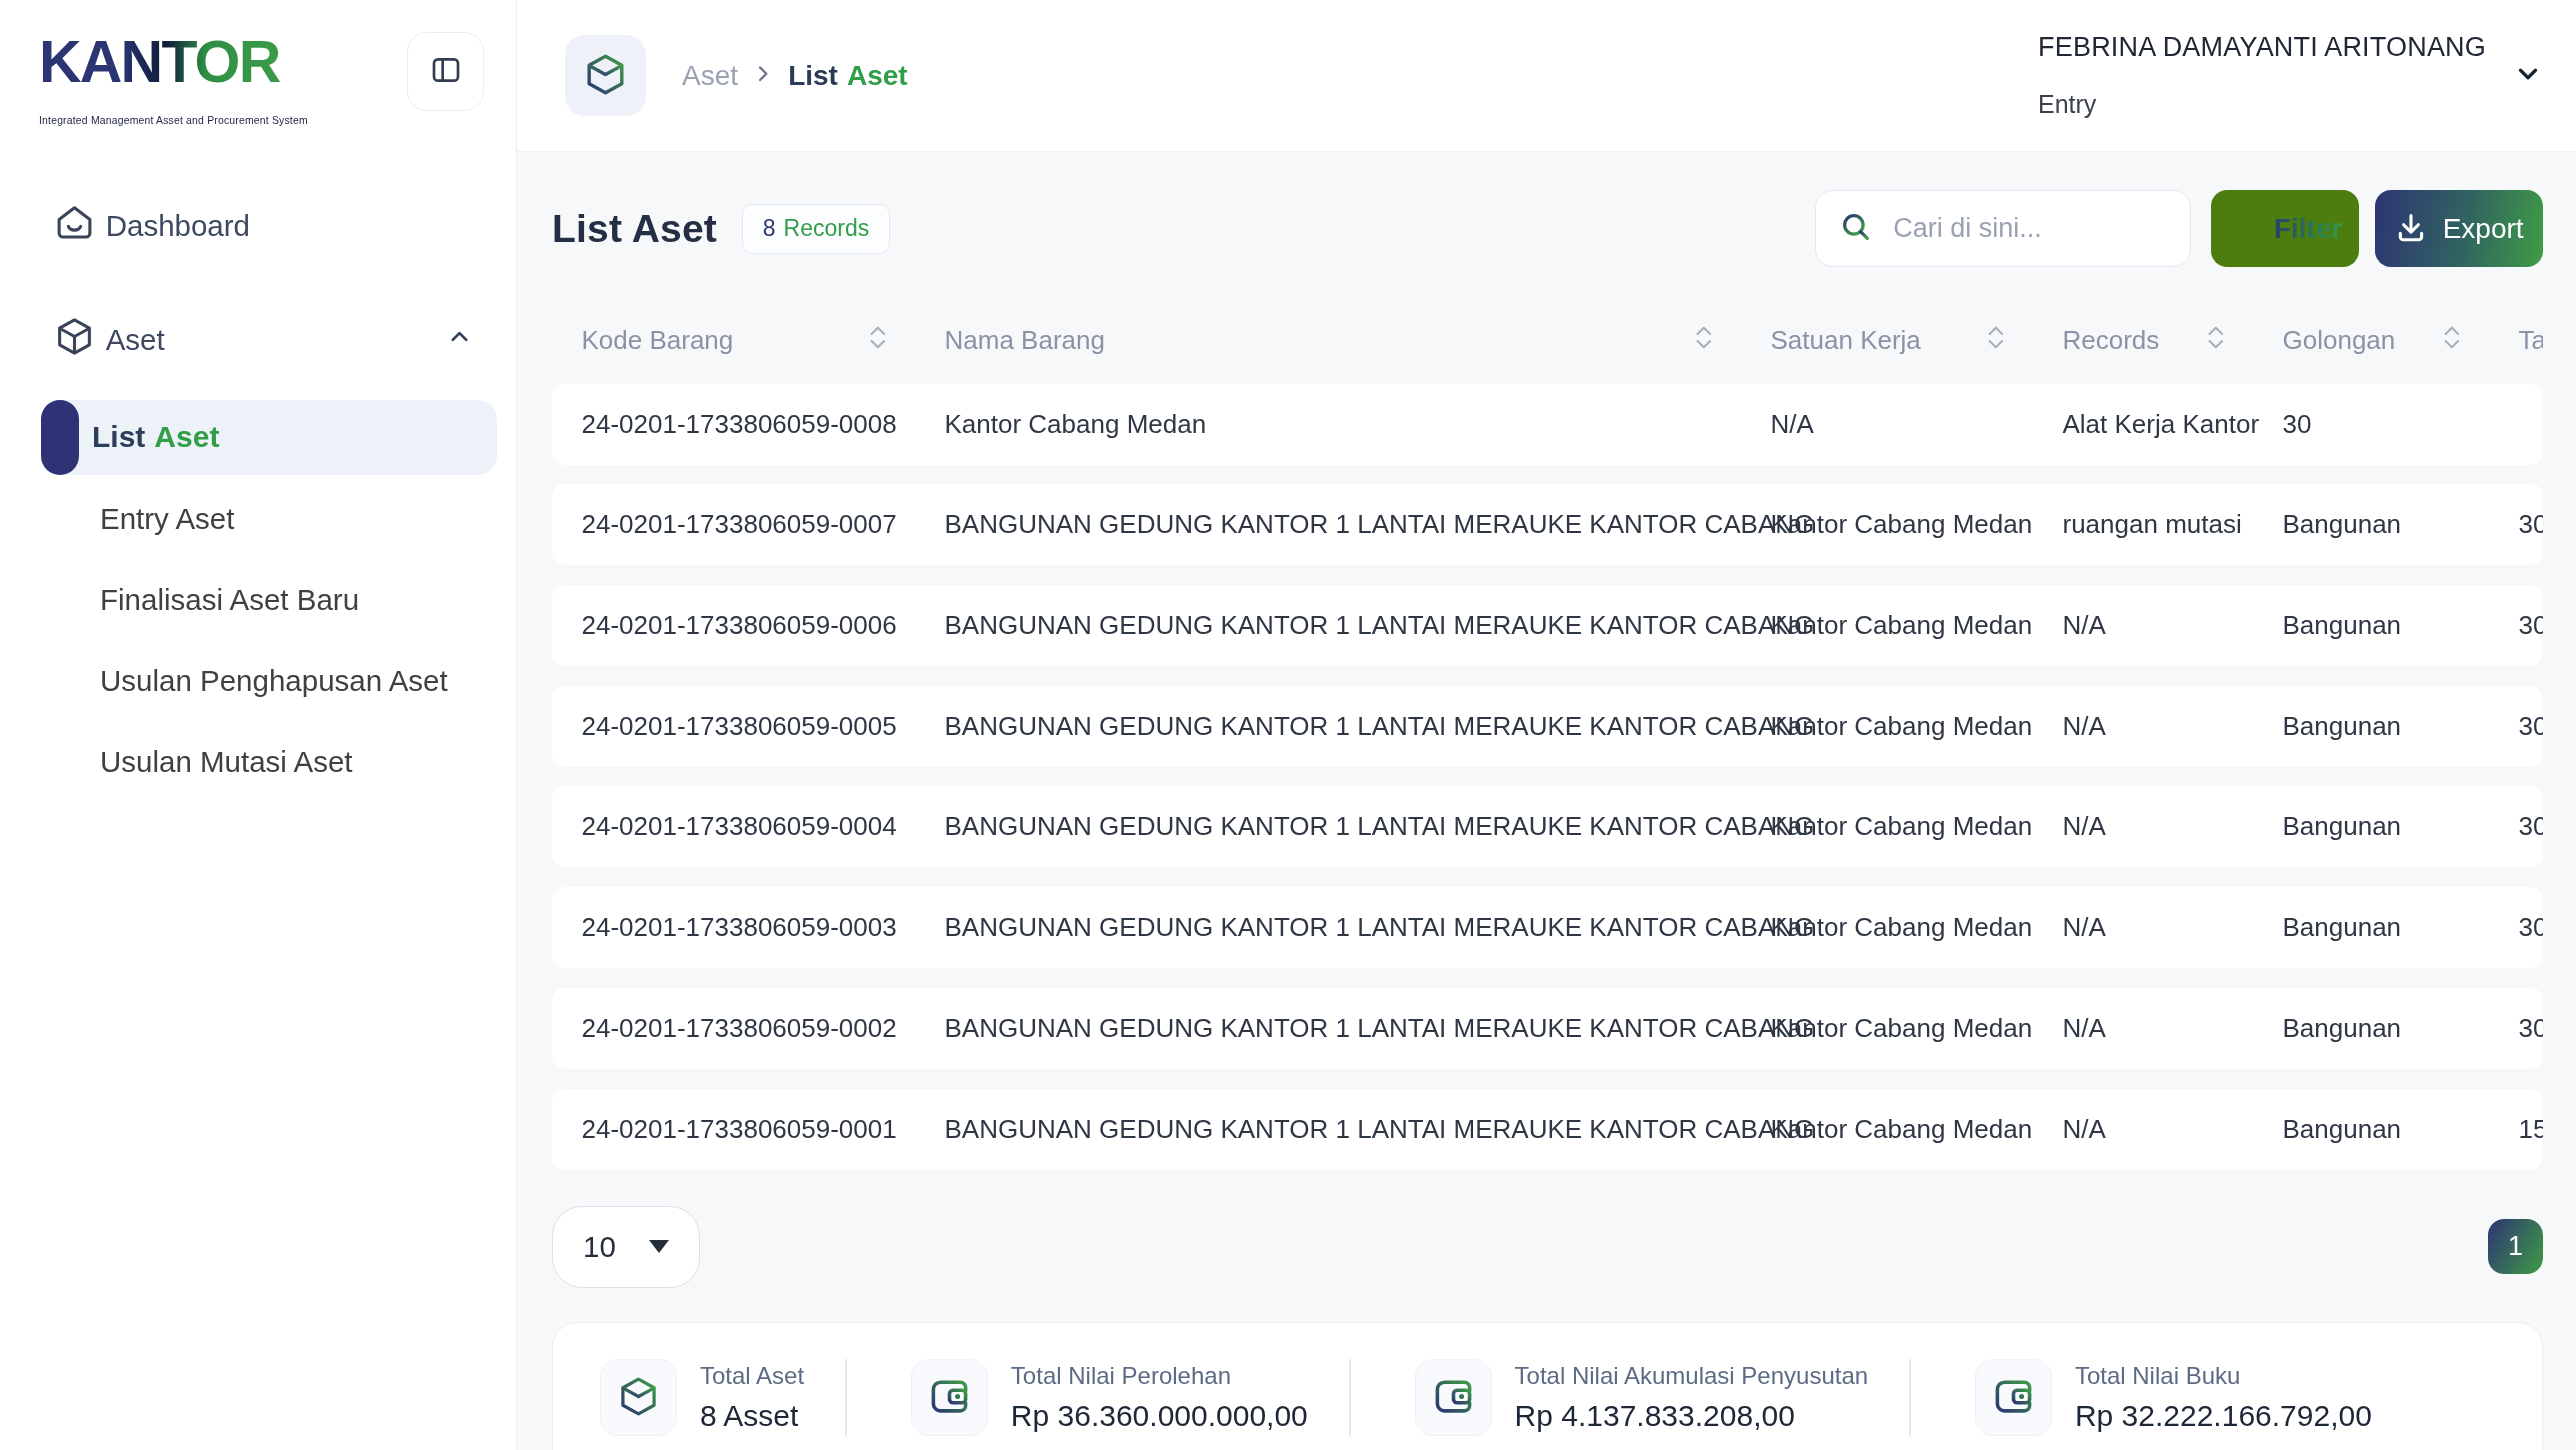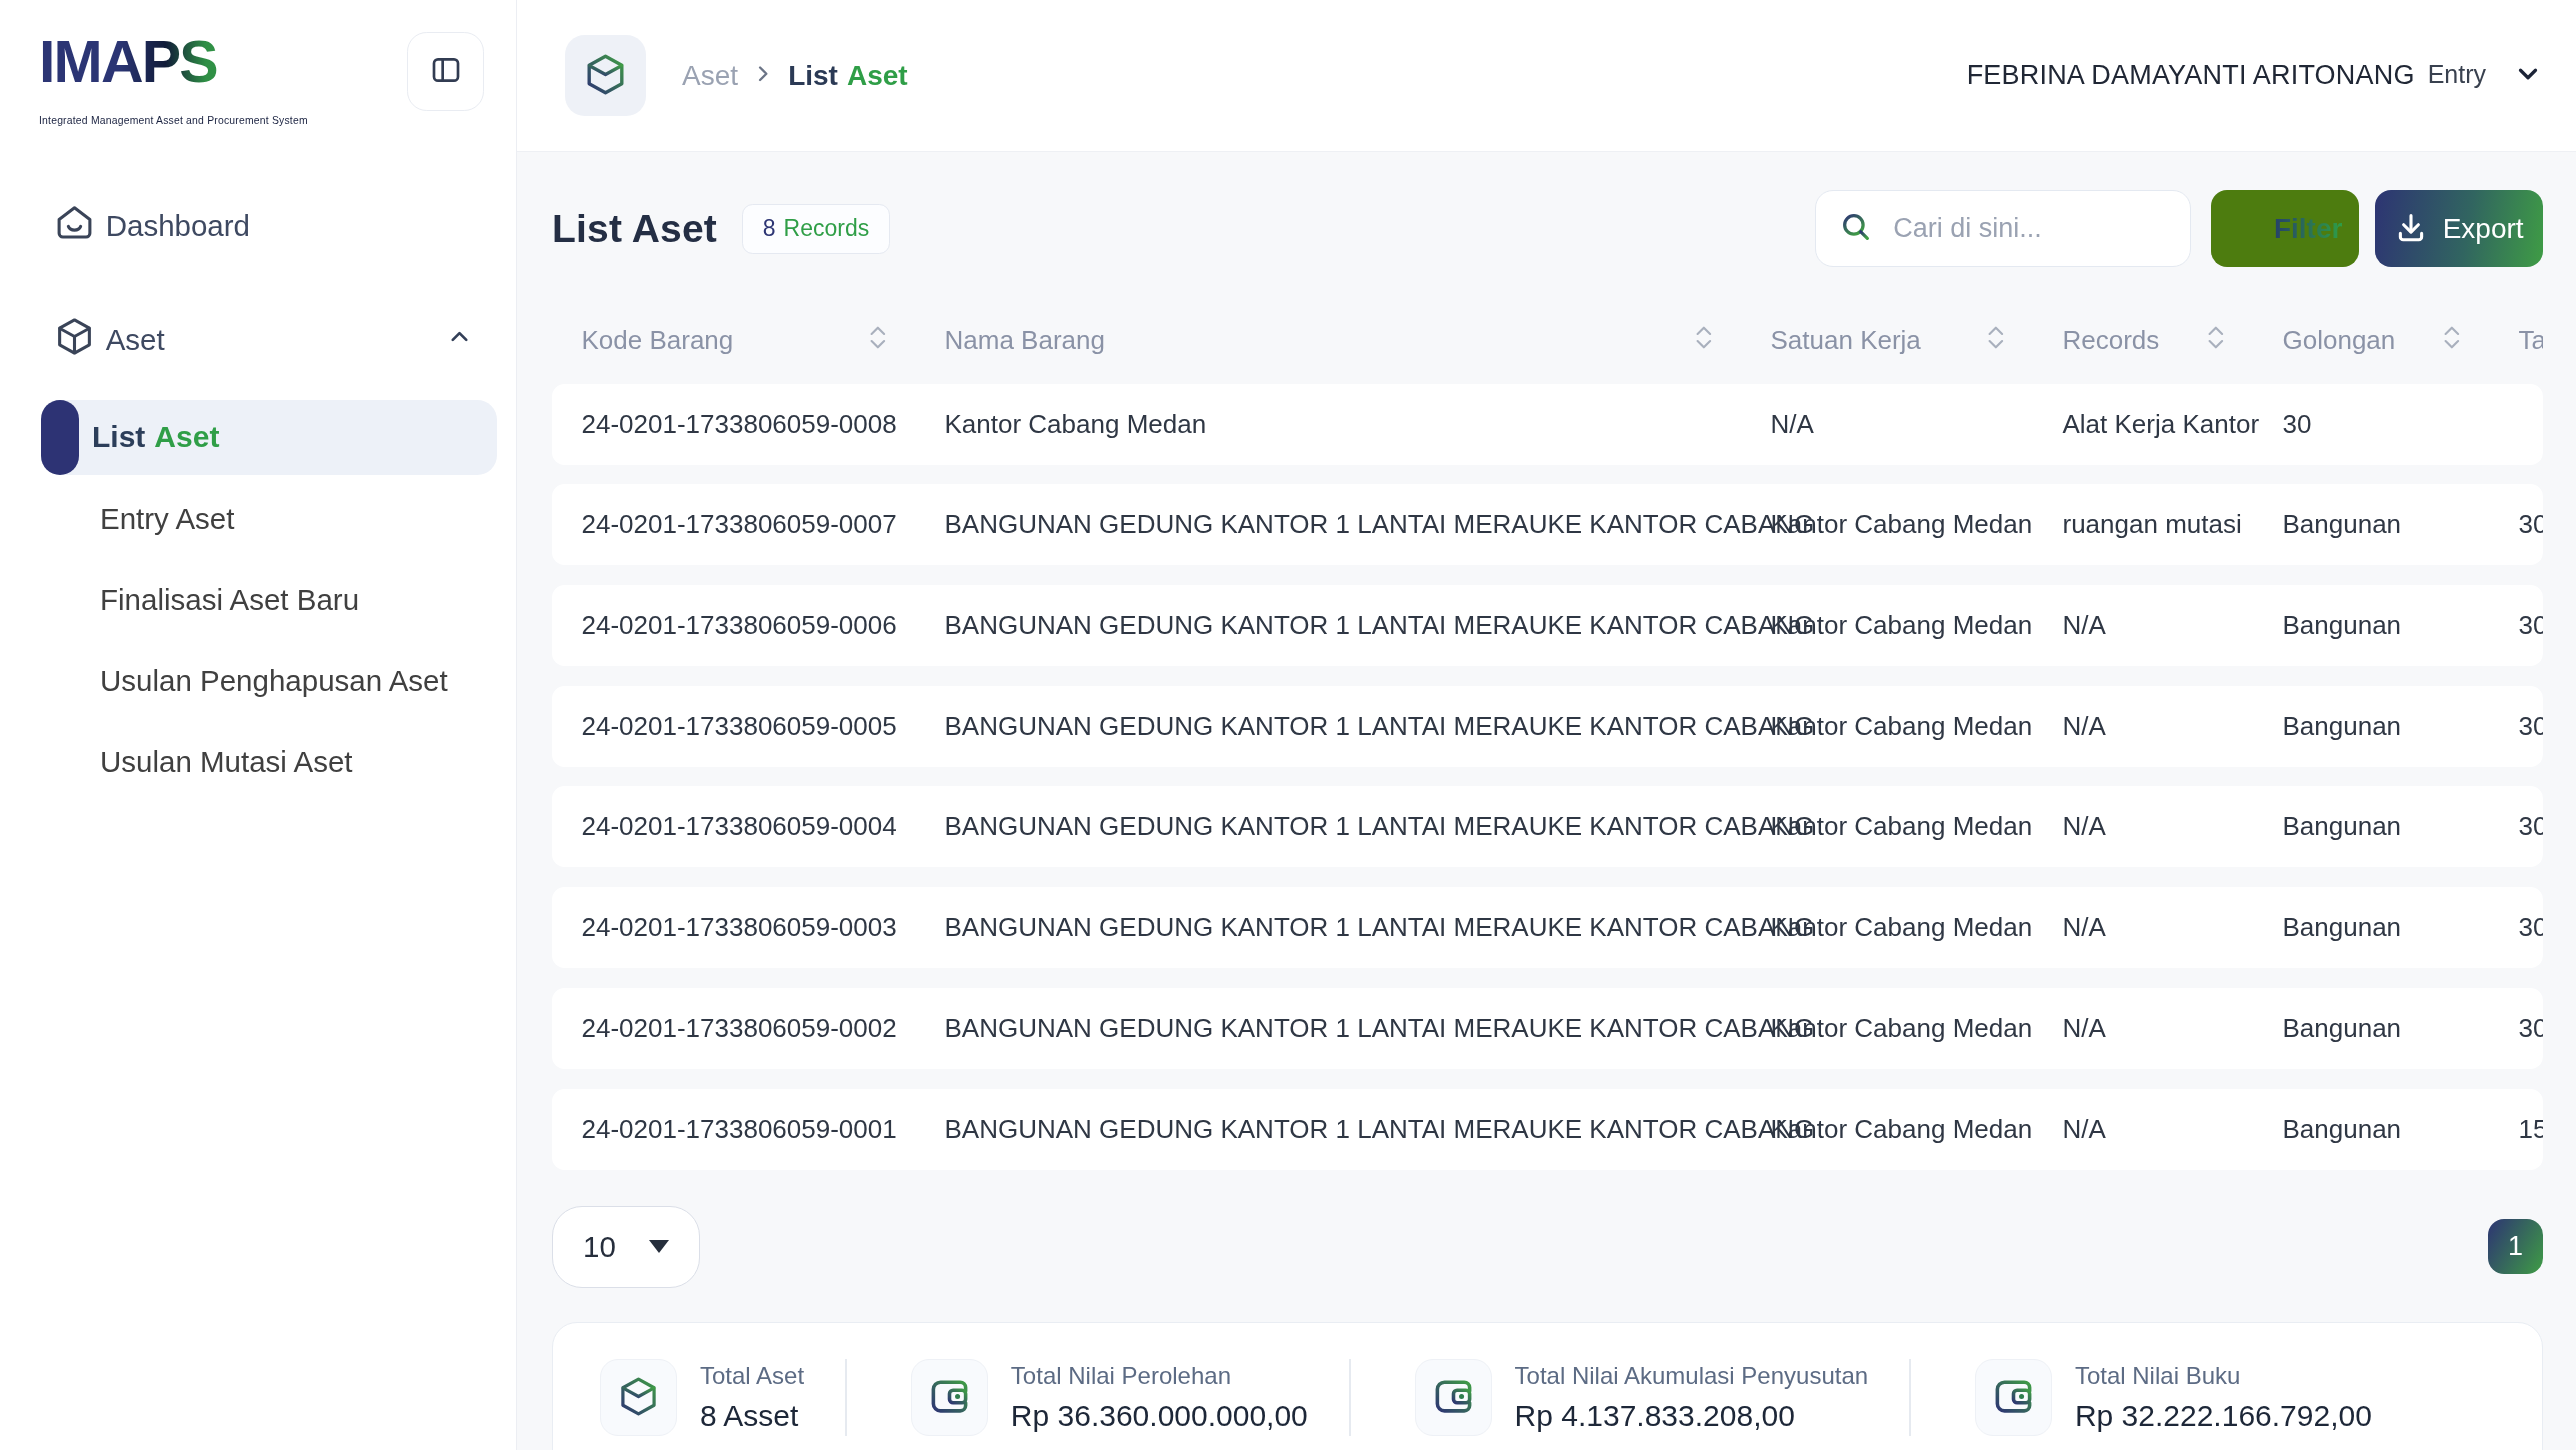--- a/index.html
+++ b/index.html
@@ -39,21 +39,21 @@
     border-bottom:1.8px solid #eef0f4;box-sizing:border-box;display:flex;align-items:center;
     padding:0 33px 0 48px;}
   .crumb-iconbox{width:81px;height:81px;border-radius:19.7px;background:#eef1f7;
     display:flex;align-items:center;justify-content:center;flex:none;}
   .breadcrumb{display:flex;align-items:center;gap:14.3px;margin-left:36px;font-size:28px;}
   .crumb-parent{color:#9aa2b2;cursor:pointer;}
   .crumb-current{display:flex;gap:9px;font-weight:700;}
   .crumb-first{color:#2b3a55;}
   .crumb-second{color:#2f9e47;}
   .user{margin-left:auto;display:flex;align-items:center;gap:27px;cursor:pointer;}
-  .user-texts{display:flex;flex-direction:row;gap:13px;align-items:flex-start;}
+  .user-texts{display:flex;flex-direction:column;gap:27px;align-items:flex-start;}
   .user-name{font-size:27px;color:#202735;font-weight:500;letter-spacing:0.2px;}
   .user-role{font-size:25px;color:#39414f;}
   
   .content{position:absolute;left:517px;top:152px;right:0;bottom:0;box-sizing:border-box;
     padding:38px 33px 0 35px;overflow:hidden;}
   .toolbar{display:flex;align-items:center;height:77px;}
   .page-title{font-size:39px;font-weight:700;color:#242e44;letter-spacing:0.2px;}
   .records-badge{margin-left:25px;height:50px;padding:0 19.7px;border:1.8px solid #e5e9f1;
     border-radius:10.7px;background:#fcfdff;display:flex;align-items:center;gap:8px;
     font-size:23px;box-sizing:border-box;}
@@ -136,21 +136,21 @@
     <linearGradient id="gHoriz" x1="0" y1="0" x2="1" y2="0">
       <stop offset="0" stop-color="#2d3473"></stop>
         <stop offset="1" stop-color="#3f9c45"></stop>
     </linearGradient>
   </defs>
 </svg>
 
 <aside class="sidebar">
   <div class="logo-row">
     <div class="logo-block">
-      <div class="logo-text">IMAPS</div>
+      <div class="logo-text">KANTOR</div>
       <div class="logo-tagline">Integrated Management Asset and Procurement System</div>
     </div>
     <div class="collapse-btn">
       <span>
         <svg width="32" height="32" viewBox="0 0 24 24" fill="none" stroke="#323c52" stroke-width="2" stroke-linecap="round" stroke-linejoin="round">
           <rect x="3" y="4" width="18" height="16" rx="3"></rect>
             <line x1="9.5" y1="4" x2="9.5" y2="20"></line>
         </svg>
       </span>
     </div>

